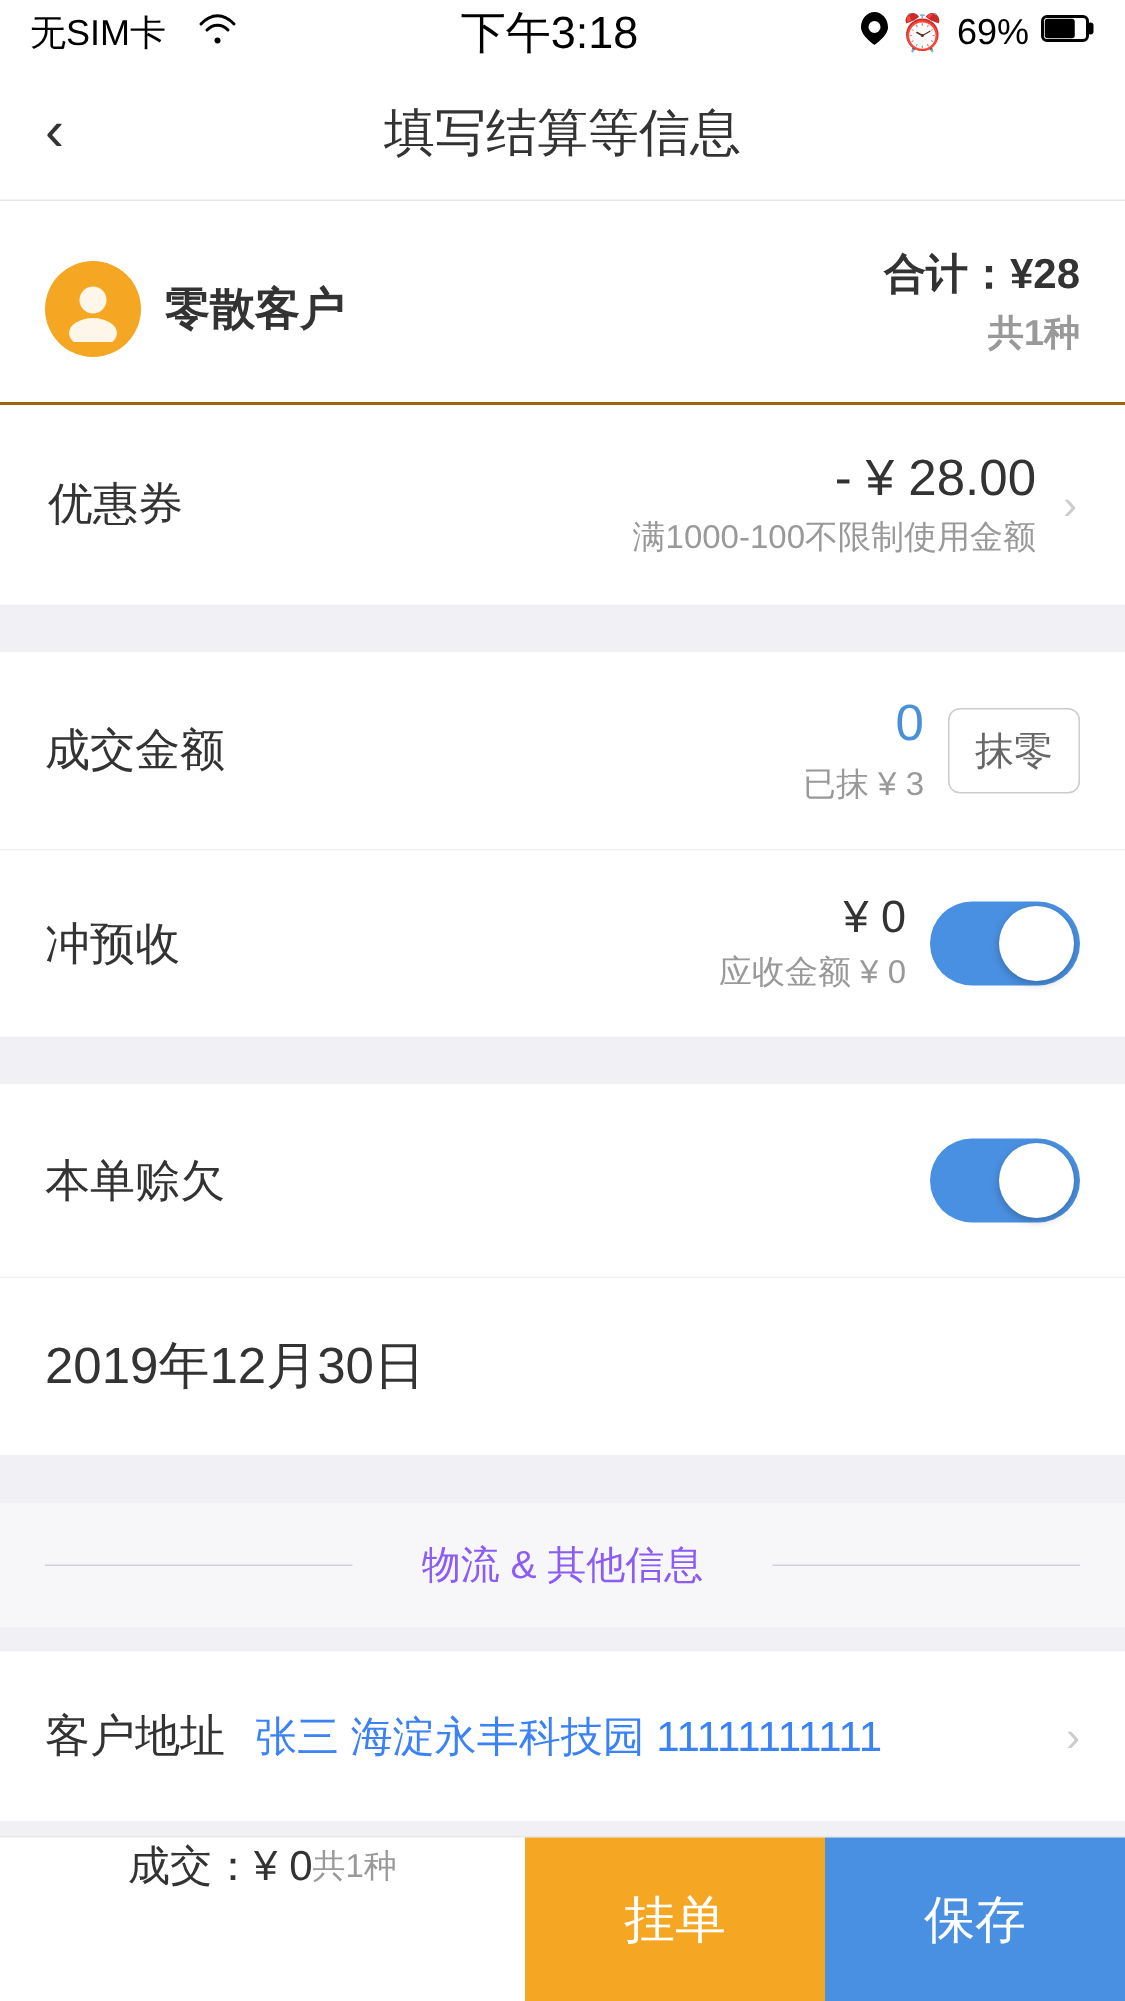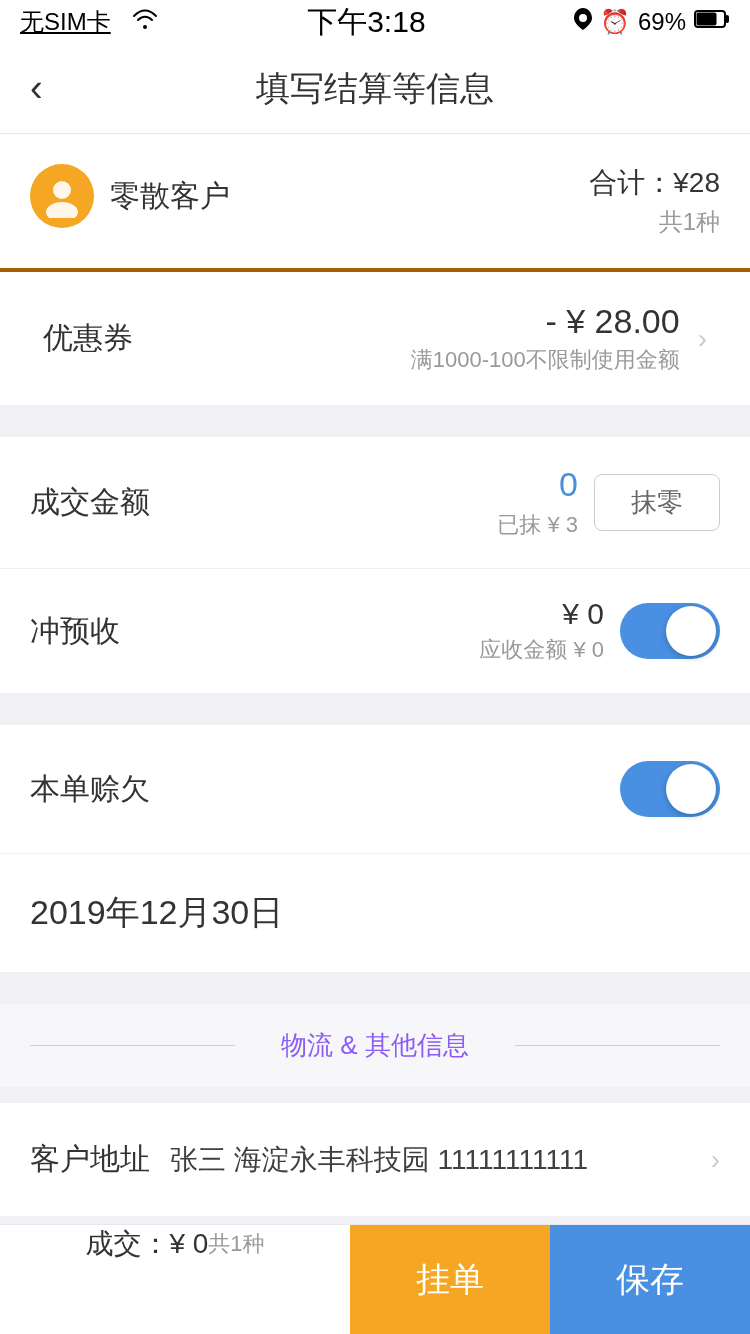--- a/index.html
+++ b/index.html
@@ -19,21 +19,21 @@
       width: 100%;
       height: 44px;
       background: #fff;
       display: flex;
       align-items: center;
       justify-content: space-between;
       padding: 0 20px;
       font-size: 24px;
       color: #000;
     }
-    .status-bar-left { display: flex; align-items: center; gap: 20px; text-decoration: underline; }
+    .status-bar-left { display: flex; align-items: center; gap: 20px; }
     .status-bar-center { font-size: 30px; font-weight: 500; }
     .status-bar-right { display: flex; align-items: center; gap: 8px; font-size: 24px; }
 
     
     .nav-bar {
       width: 100%;
       height: 90px;
       background: #fff;
       display: flex;
       align-items: center;
@@ -56,24 +56,25 @@
 
     
     .section {
       background: #fff;
       margin-bottom: 16px;
     }
 
     
     .customer-row {
       display: flex;
-      align-items: flex-start;
+      align-items: flex-end;
       justify-content: space-between;
       padding: 30px 30px;
       background: #fff;
+      font-weight: bold;
     }
     .customer-left { display: flex; align-items: center; gap: 16px; }
     .customer-avatar {
       width: 64px;
       height: 64px;
       border-radius: 50%;
       background: #f5a623;
       display: flex;
       align-items: center;
       justify-content: center;
@@ -83,23 +84,23 @@
     .customer-name { font-size: 30px; color: #333; }
     .customer-right { text-align: right; }
     .customer-total { font-size: 28px; color: #333; }
     .customer-count { font-size: 24px; color: #999; margin-top: 4px; }
 
     
     .coupon-row {
       display: flex;
       align-items: center;
       justify-content: space-between;
-      padding: 30px 43px;
-      background: #fff;
-      border-top: 4px solid #a16207;
+      padding: 30px 32px;
+      background: #fff;
+      border-top: 2px solid #a16207;
     }
     .coupon-label { font-size: 30px; color: #333; }
     .coupon-right { display: flex; align-items: center; gap: 10px; }
     .coupon-amount { font-size: 34px; color: #333; font-weight: 500; }
     .coupon-desc { font-size: 22px; color: #999; margin-top: 4px; }
     .coupon-right-content { text-align: right; }
     .chevron-right {
       font-size: 28px;
       color: #ccc;
       margin-left: 8px;
@@ -120,21 +121,21 @@
     .field-label { font-size: 30px; color: #333; }
     .field-right { display: flex; align-items: center; gap: 16px; }
     .field-value-blue { font-size: 34px; color: #4a90d9; }
     .field-sub { font-size: 22px; color: #999; margin-top: 6px; }
     .field-right-content { text-align: right; }
 
     
     .btn-round-zero {
       border: 1.5px solid #ccc;
       border-radius: 8px;
-      padding: 10px 36px;
+      padding: 10px 17px;
       font-size: 26px;
       color: #666;
       background: #fff;
       cursor: pointer;
     }
 
     
     .toggle-container {
       display: flex;
       align-items: center;
@@ -218,21 +219,21 @@
 
     
     .address-row {
       display: flex;
       align-items: center;
       justify-content: space-between;
       padding: 36px 30px;
       background: #fff;
     }
     .address-label { font-size: 30px; color: #333; min-width: 100px; }
-    .address-value { font-size: 28px; color: #404040; flex: 1; margin-left: 20px; }
+    .address-value { font-size: 28px; color: #3b82f6; flex: 1; margin-left: 20px; }
     .address-right { display: flex; align-items: center; }
 
     
     .bottom-bar {
       position: fixed;
       bottom: 0;
       left: 0;
       width: 750px;
       height: 110px;
       display: flex;

